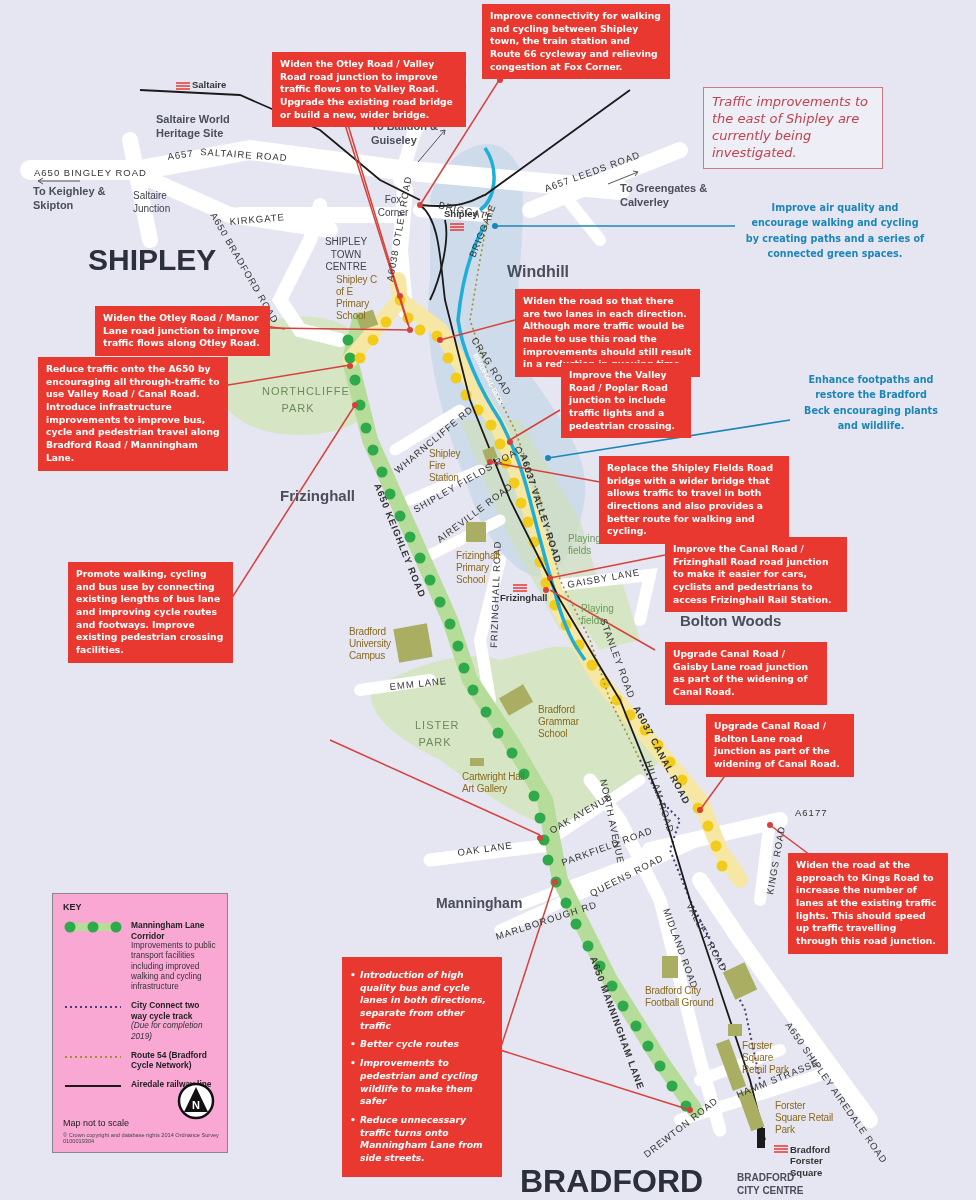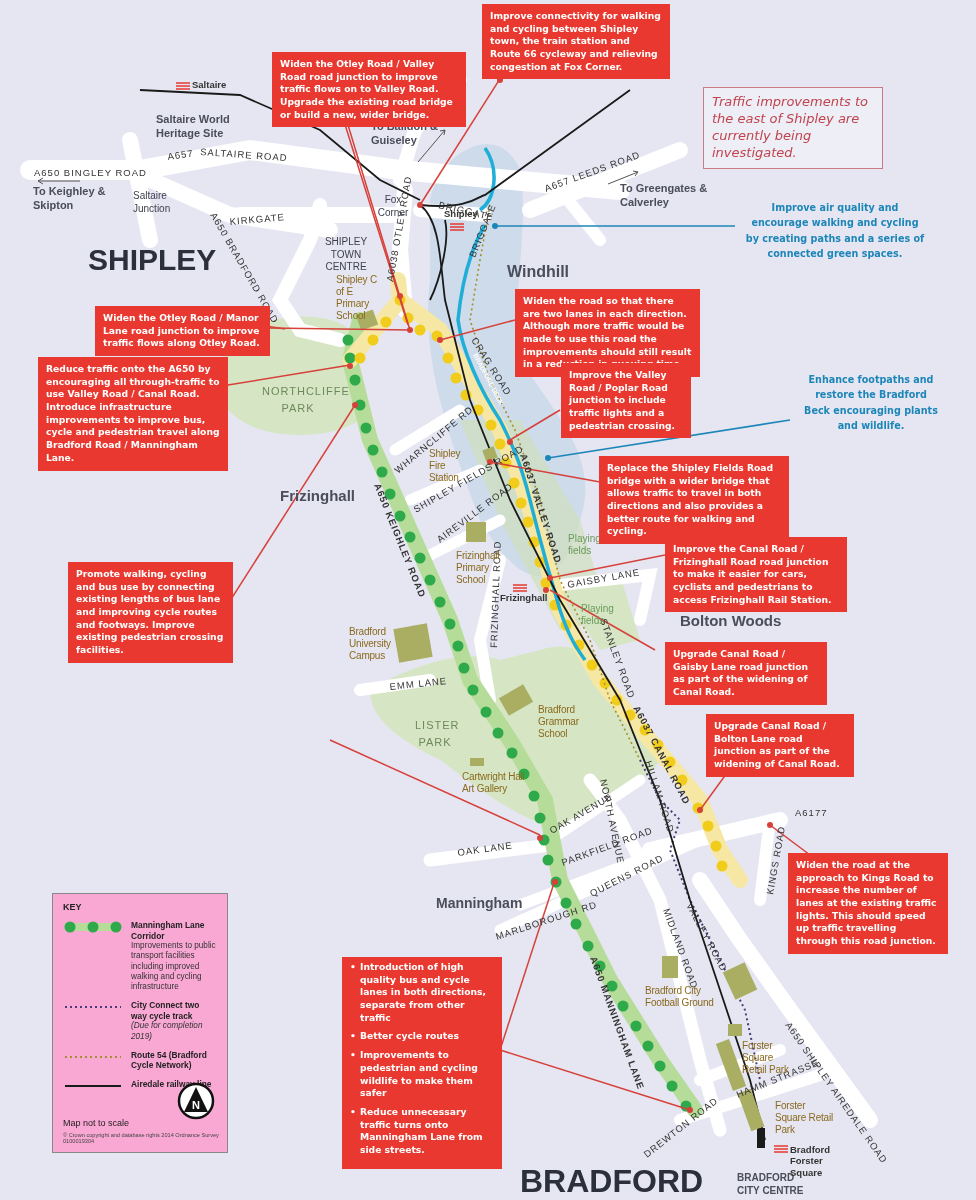--- a/index.html
+++ b/index.html
@@ -326,21 +326,21 @@
 <div class="callout" style="left:95px; top:306px; width:175px;">Widen the Otley Road / Manor Lane road junction to improve traffic flows along Otley Road.</div>
 <div class="callout" style="left:38px; top:357px; width:190px;">Reduce traffic onto the A650 by encouraging all through-traffic to use Valley Road / Canal Road.  Introduce infrastructure improvements to improve bus, cycle and pedestrian travel along Bradford Road / Manningham Lane.</div>
 <div class="callout" style="left:515px; top:289px; width:185px;">Widen the road so that there are two lanes in each direction. Although more traffic would be made to use this road the improvements should still result in a reduction in queuing time.</div>
 <div class="callout" style="left:561px; top:363px; width:130px;">Improve the Valley Road / Poplar Road junction to include traffic lights and a pedestrian crossing.</div>
 <div class="callout" style="left:599px; top:456px; width:190px;">Replace the Shipley Fields Road bridge with a wider bridge that allows traffic to travel in both directions and also provides a better route for walking and cycling.</div>
 <div class="callout" style="left:665px; top:537px; width:182px;">Improve the Canal Road / Frizinghall Road road junction to make it easier for cars, cyclists and pedestrians to access Frizinghall Rail Station.</div>
 <div class="callout" style="left:665px; top:642px; width:162px;">Upgrade Canal Road / Gaisby Lane road junction as part of the widening of Canal Road.</div>
 <div class="callout" style="left:706px; top:714px; width:148px;">Upgrade Canal Road / Bolton Lane road junction as part of the widening of Canal Road.</div>
 <div class="callout" style="left:788px; top:853px; width:160px;">Widen the road at the approach to Kings Road to increase the number of lanes at the existing traffic lights. This should speed up traffic travelling through this road junction.</div>
 <div class="callout" style="left:68px; top:562px; width:165px;">Promote walking, cycling and bus use by connecting existing lengths of bus lane and improving cycle routes and footways. Improve existing pedestrian crossing facilities.</div>
-<div class="callout" style="left:342px; top:957px; width:160px; padding-top:4px;">
+<div class="callout" style="left:342px; top:957px; width:160px; padding-top:12px;font-style:italic;">
   <ul>
     <li>Introduction of high quality bus and cycle lanes in both directions, separate from other traffic</li>
     <li>Better cycle routes</li>
     <li>Improvements to pedestrian and cycling wildlife to make them safer</li>
     <li>Reduce unnecessary traffic turns onto Manningham Lane from side streets.</li>
   </ul>
 </div>
 
 <div class="note-box" style="left:703px; top:87px; width:180px;">Traffic improvements to the east of Shipley are currently being investigated.</div>
 <div class="blue-note" style="left:745px; top:200px; width:180px;">Improve air quality and encourage walking and cycling by creating paths and a series of connected green spaces.</div>

